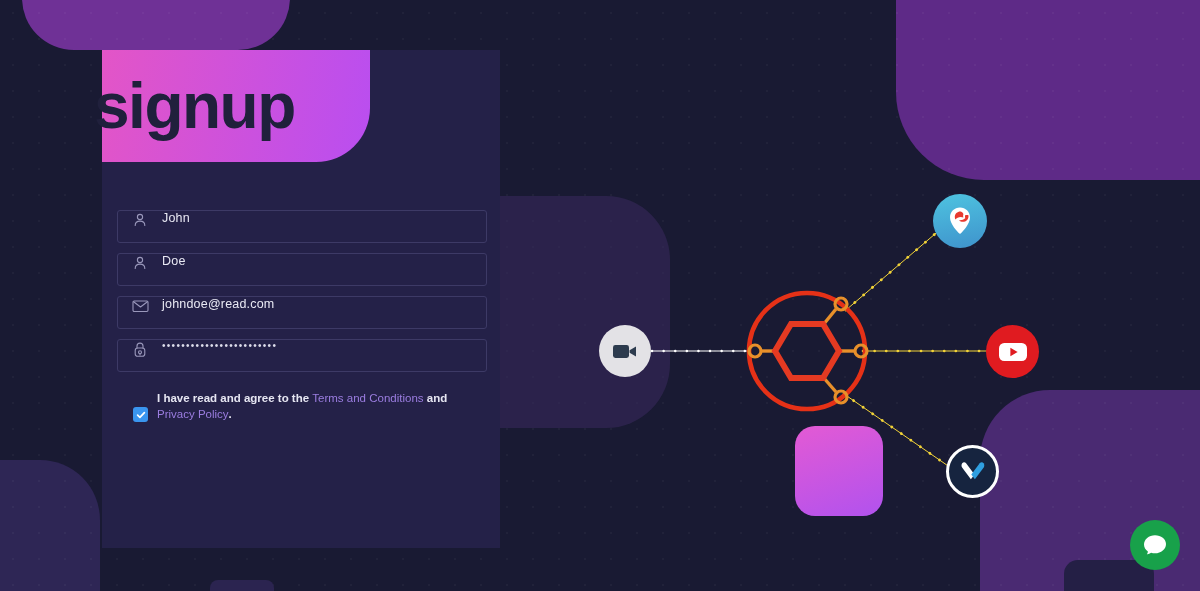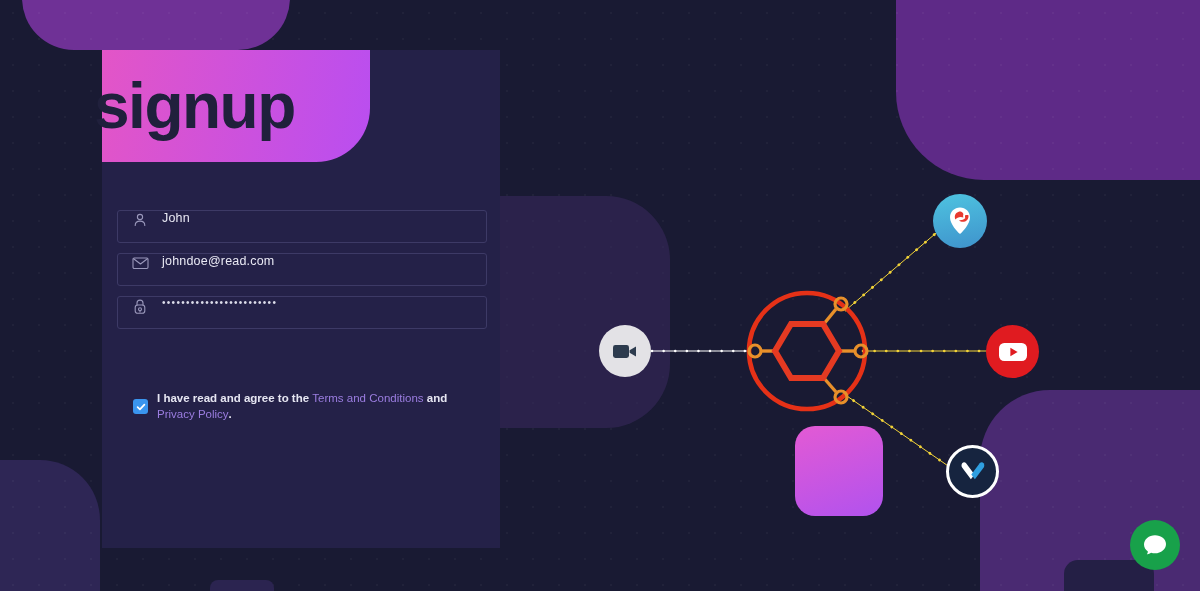--- a/index.html
+++ b/index.html
@@ -122,21 +122,21 @@
     letter-spacing: 1.3px;
     color: #dcdcea;
   }
 
   
   #terms-row {
     position: absolute;
     left: 133px; top: 390px;
     width: 340px;
     display: flex;
-    align-items: center;
+    align-items: flex-end;
   }
   #terms-checkbox {
     width: 15px; height: 15px;
     flex: 0 0 15px;
     background: #3a95ef;
     border-radius: 3px;
     margin-right: 9px;
     margin-top: 1px;
     display: flex; align-items: center; justify-content: center;
   }
@@ -216,20 +216,29 @@
     <div class="field">
       <span class="ficon">
         <svg width="16" height="16" viewBox="0 0 16 16" fill="none" stroke="#9a98bb" stroke-width="1.1">
           <circle cx="8" cy="5" r="2.6"></circle>
           <path d="M3.2 13.4c0-2.7 2.2-4.3 4.8-4.3s4.8 1.6 4.8 4.3" stroke-linecap="round"></path>
         </svg>
       </span>
       <span class="fval" title="First Name">John</span>
     </div>
 
+    <div class="field">
+      <span class="ficon">
+        <svg width="16" height="16" viewBox="0 0 16 16" fill="none" stroke="#9a98bb" stroke-width="1.1">
+          <circle cx="8" cy="5" r="2.6"></circle>
+          <path d="M3.2 13.4c0-2.7 2.2-4.3 4.8-4.3s4.8 1.6 4.8 4.3" stroke-linecap="round"></path>
+        </svg>
+      </span>
+      <span class="fval" title="Last Name">Doe</span>
+    </div>
 
     <div class="field">
       <span class="ficon">
         <svg width="17" height="14" viewBox="0 0 17 14" fill="none" stroke="#9a98bb" stroke-width="1.1">
           <rect x="1" y="2" width="15" height="10.5" rx="1.2"></rect>
           <path d="M1.6 2.8 8.5 8l6.9-5.2" stroke-linecap="round" stroke-linejoin="round"></path>
         </svg>
       </span>
       <span class="fval" title="Email">johndoe@read.com</span>
     </div>

